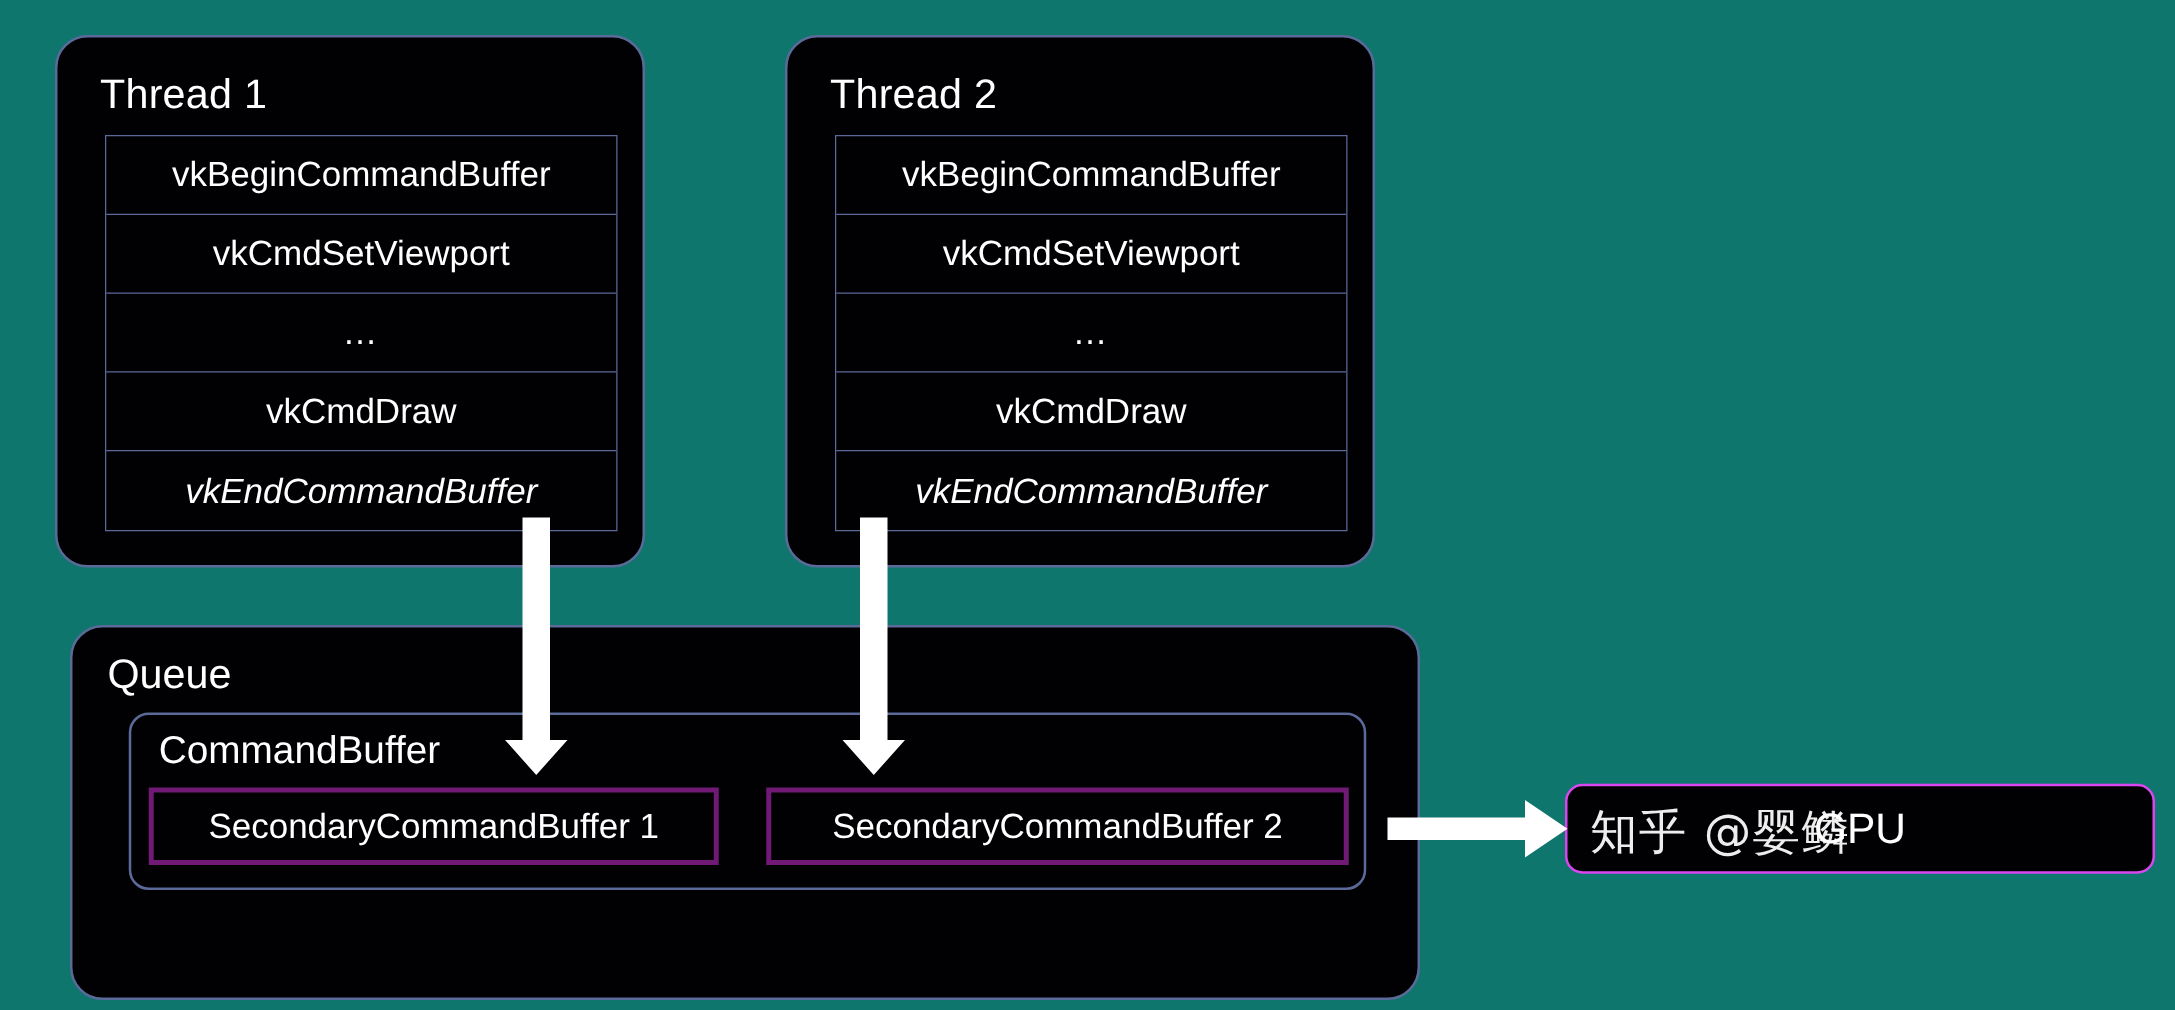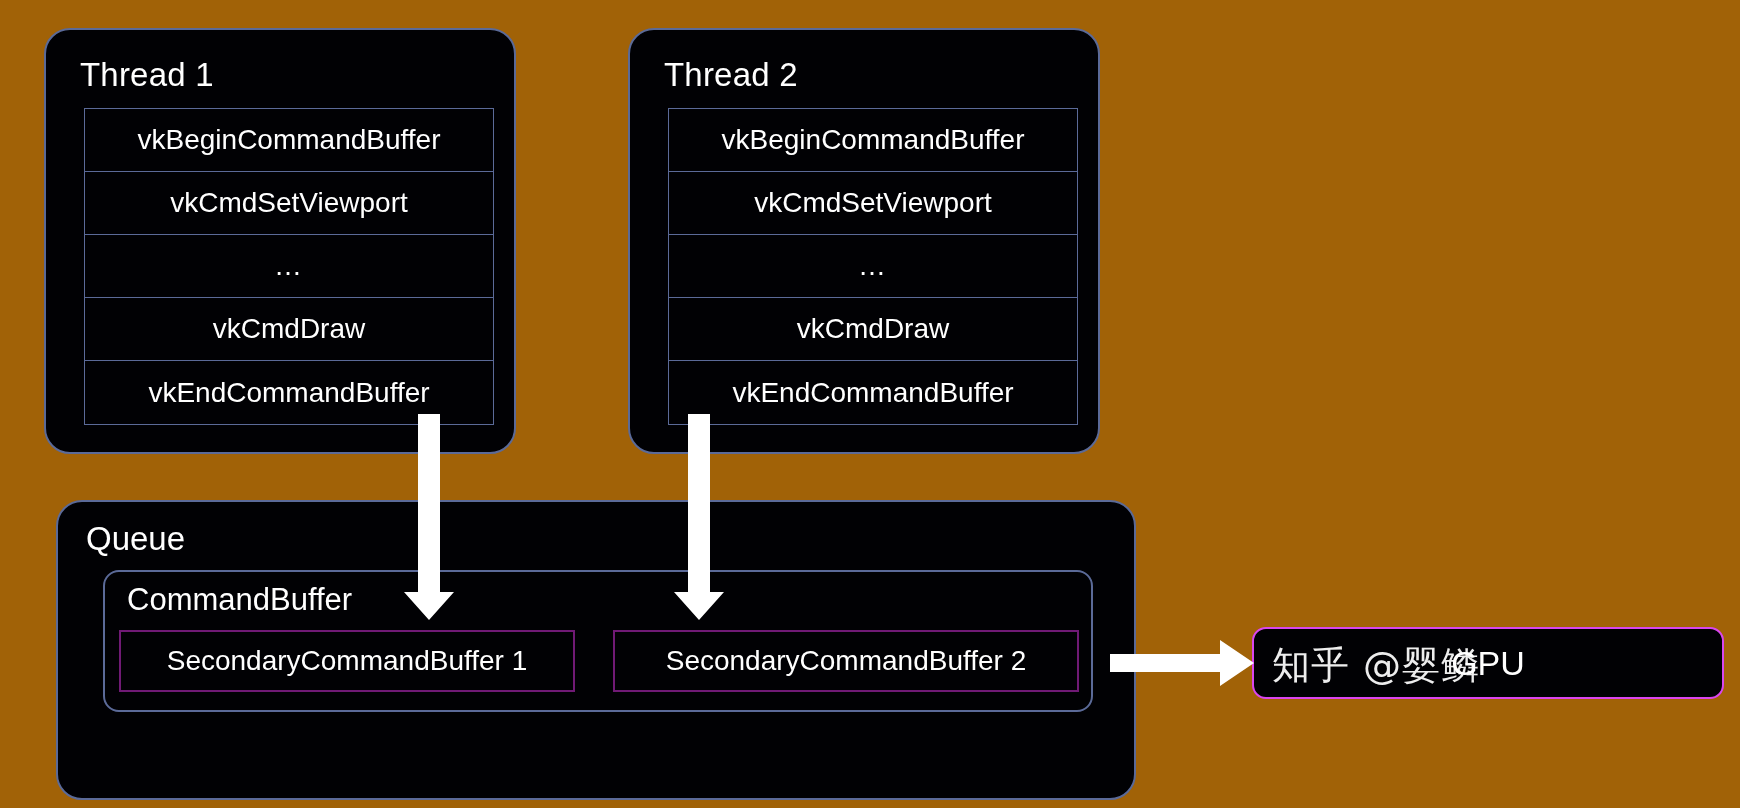--- a/index.html
+++ b/index.html
@@ -12,21 +12,21 @@
     height: 808px;
     overflow: hidden;
     font-family: "Liberation Sans", sans-serif;
     color: #ffffff;
     position: relative;
   }
   #stage {
     position: relative;
     width: 1740px;
     height: 808px;
-    background: #a16207;
+    background: #0f766e;
     text-align: right;
   }
 
   
   .thread-panel {
     position: absolute;
     border: 2px solid #5b6a98;
     border-radius: 26px;
     background: #010104;
     box-sizing: border-box;
@@ -55,21 +55,21 @@
     height: 63px;
     display: flex;
     align-items: center;
     justify-content: center;
     border-bottom: 1px solid #5b6a98;
     font-size: 28px;
     color: #ffffff;
     box-sizing: border-box;
     white-space: nowrap;
   }
-  .cmd-row:last-child { border-bottom: none; }
+  .cmd-row:last-child { border-bottom: none; font-style: italic; }
   .cmd-row.ellipsis { font-size: 28px; letter-spacing: 2px; }
 
   
   .queue-panel {
     position: absolute;
     border: 2px solid #5b6a98;
     border-radius: 26px;
     background: #010104;
     box-sizing: border-box;
   }
@@ -100,21 +100,21 @@
     top: 12px;
     font-size: 31px;
     line-height: 1;
     color: #ffffff;
     white-space: nowrap;
   }
   .scb-box {
     position: absolute;
     top: 58px;
     height: 62px;
-    border: 2px solid #701a75;
+    border: 4px solid #701a75;
     box-sizing: border-box;
     display: flex;
     align-items: center;
     justify-content: center;
     font-size: 28px;
     color: #ffffff;
     white-space: nowrap;
     background: #010104;
   }
 

